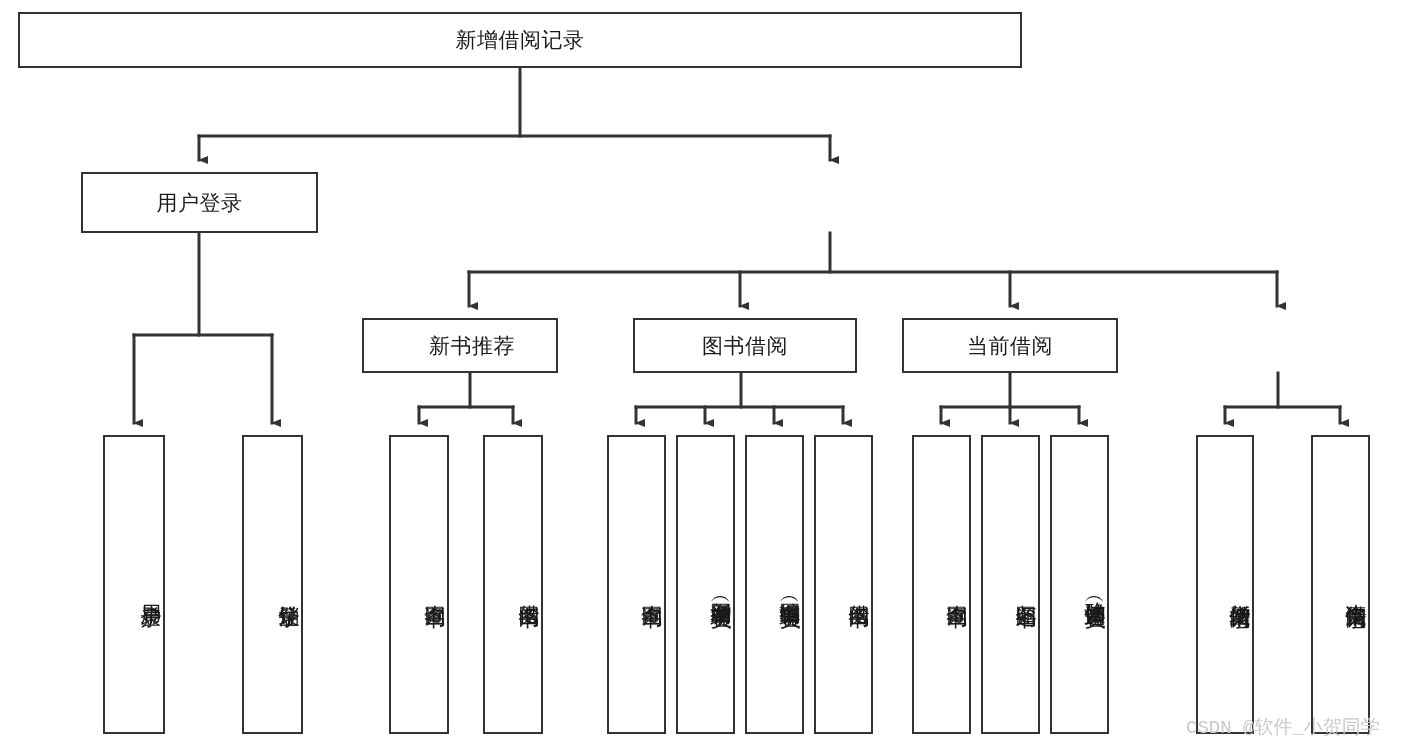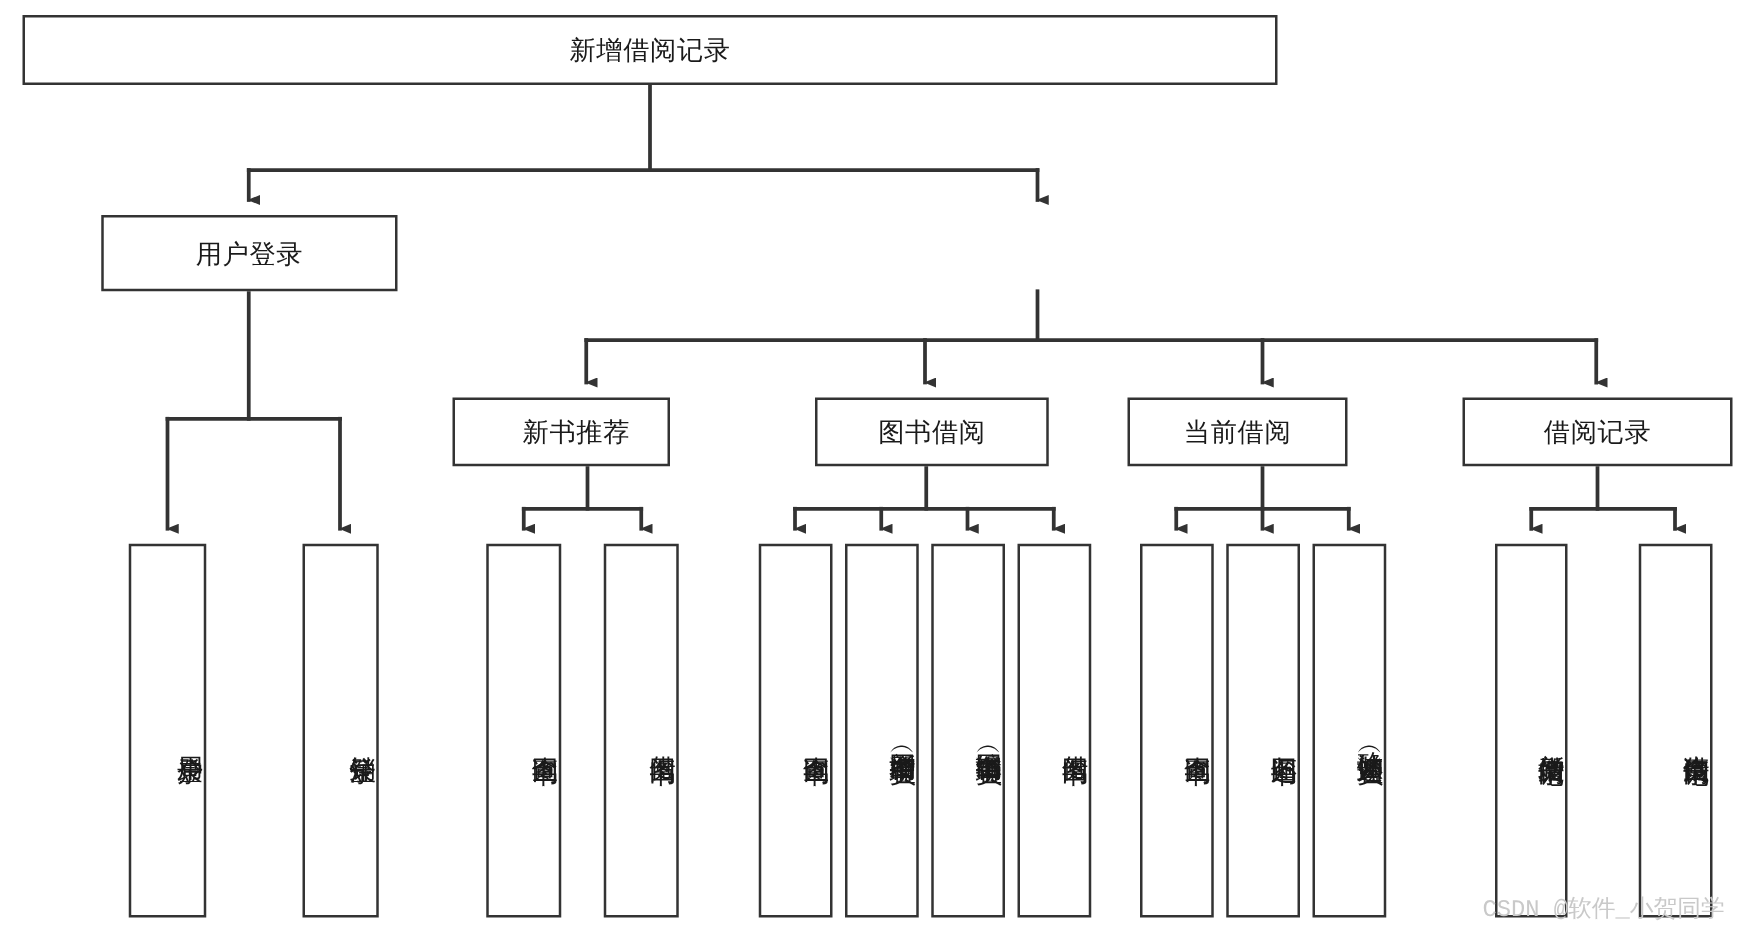--- a/index.html
+++ b/index.html
@@ -121,31 +121,28 @@
   </svg>
 
   <div class="node horiz" style="left: 18px; top: 12px; width: 1004px; height: 56px;">
     <span>新增借阅记录</span>
   </div>
 
   <div class="node horiz" style="left: 81px; top: 172px; width: 237px; height: 61px;">
     <span>用户登录</span>
   </div>
 
-  <div class="node horiz" style="left: 362px; top: 318px; width: 174px; height: 55px; padding-left: 24px;">
+  <div class="node horiz" style="left: 362px; top: 318px; width: 196px; height: 55px; padding-left: 24px;">
     <span>新书推荐</span>
   </div>
-  <div class="node horiz" style="left: 652px; top: 318px; width: 187px; height: 55px;">
+  <div class="node horiz" style="left: 633px; top: 318px; width: 224px; height: 55px;">
     <span>图书借阅</span>
   </div>
-  <div class="node horiz" style="left: 902px; top: 318px; width: 176px; height: 55px;">
+  <div class="node horiz" style="left: 902px; top: 318px; width: 216px; height: 55px;">
     <span>当前借阅</span>
-  </div>
-  <div class="node horiz" style="left: 1170px; top: 318px; width: 216px; height: 55px;">
-    <span>借阅记录</span>
   </div>
 
   <div class="node vert" style="left: 103px; top: 435px; width: 62px; height: 299px;">
     <span class="vtext">用户登录</span>
   </div>
   <div class="node vert" style="left: 242px; top: 435px; width: 61px; height: 299px;">
     <span class="vtext">注销登录</span>
   </div>
   <div class="node vert" style="left: 389px; top: 435px; width: 60px; height: 299px;">
     <span class="vtext">查询图书</span>

